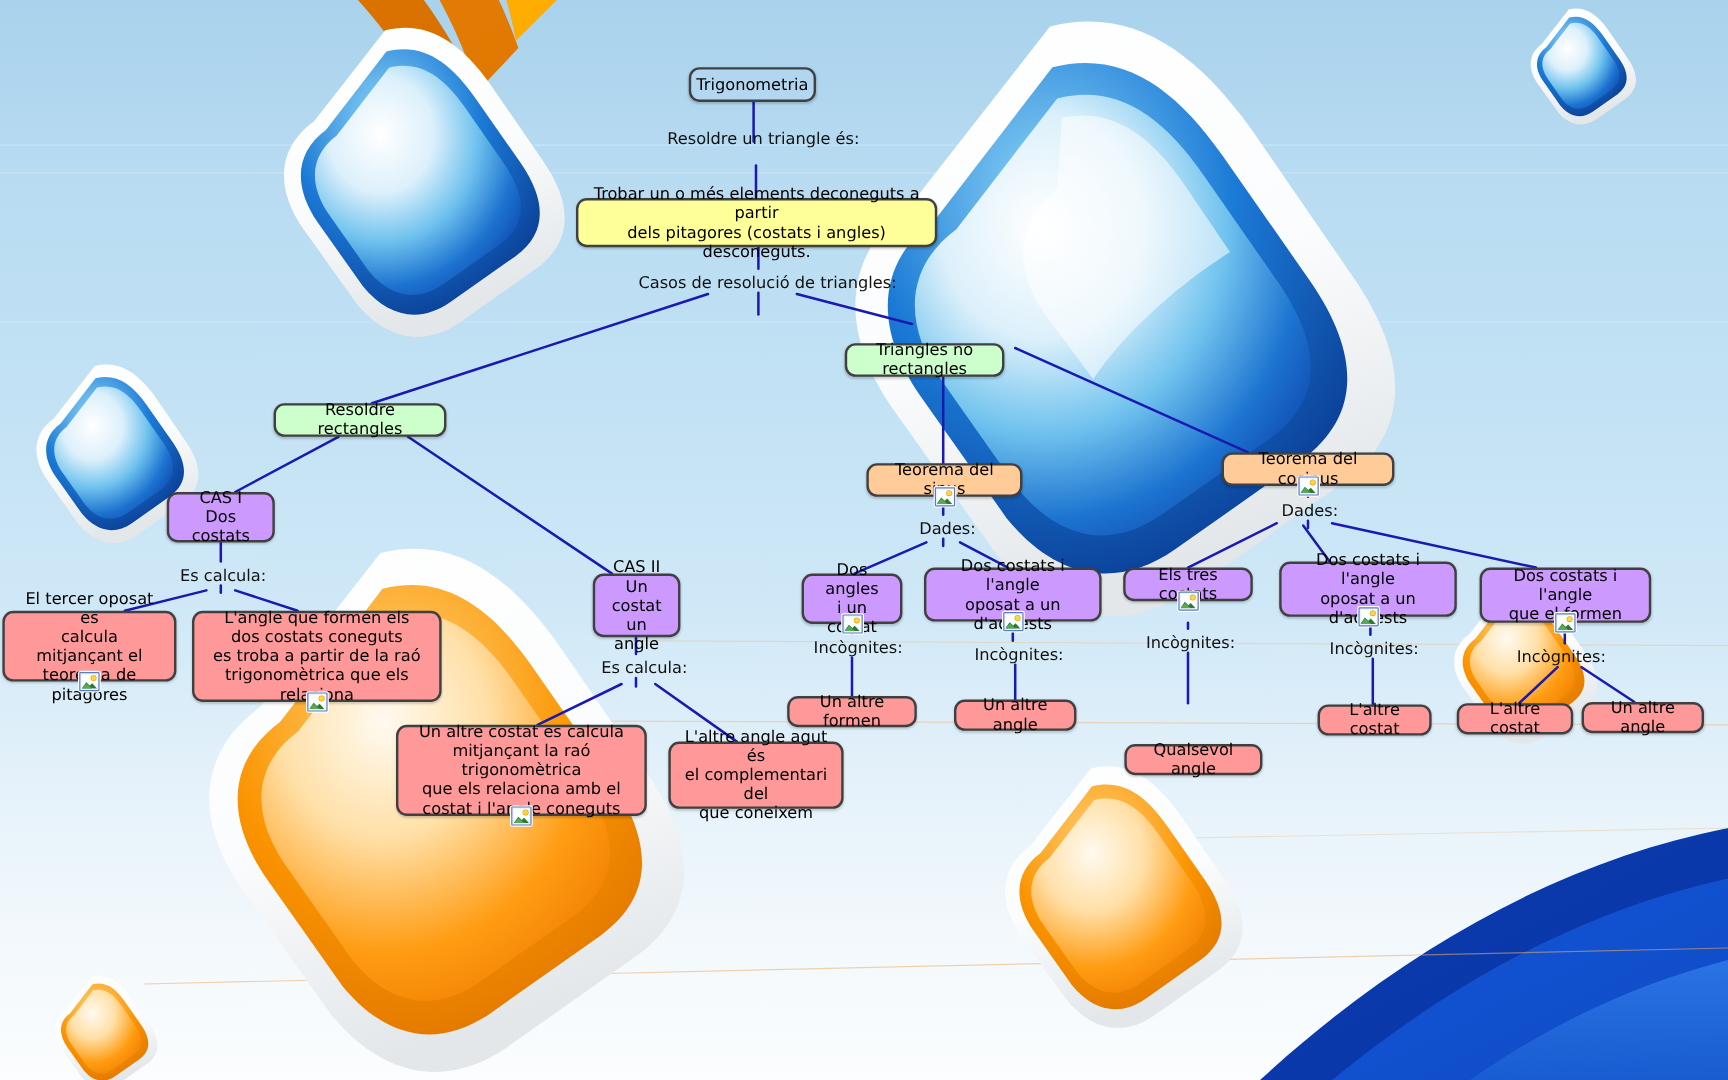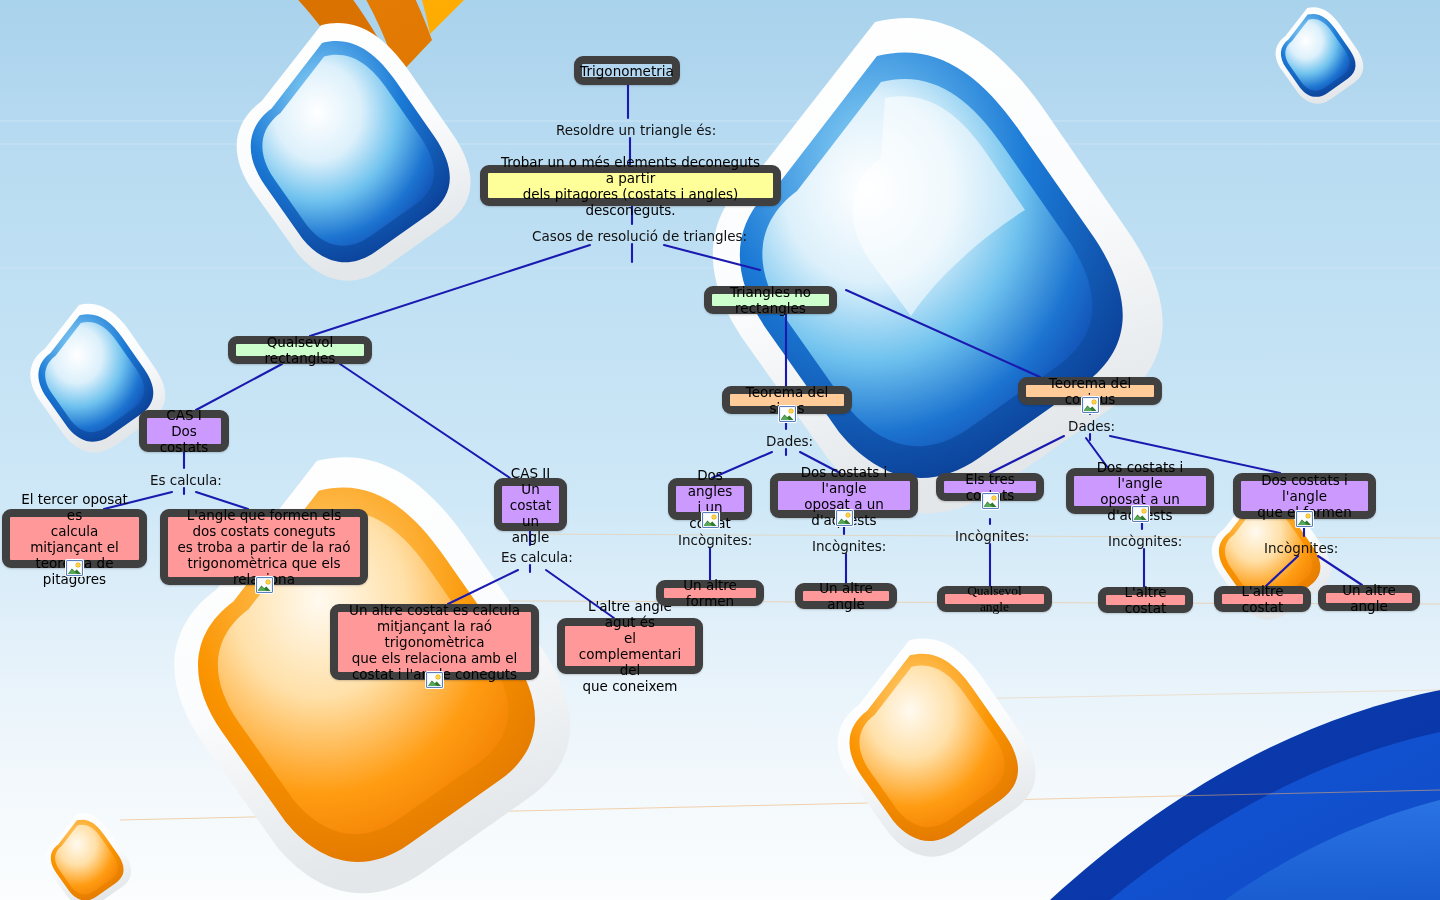--- a/index.html
+++ b/index.html
@@ -12,21 +12,21 @@
 
   
   .bg-base{position:absolute;inset:0;
     background:
       linear-gradient(180deg,#a9d2ec 0%,#b9dcf2 18%,#c3e2f4 38%,#cfe8f7 56%,#e4f1fa 72%,#f2f8fc 86%,#fbfdfe 100%);
   }
 
   
   .node{
     position:absolute;box-sizing:border-box;
-    border:8px solid #404040;border-radius:9px;
+    border:2px solid #404040;border-radius:9px;
     color:#000;font-size:13.5px;line-height:16px;
     text-align:center;
     padding:4px 9px;
     display:flex;align-items:center;justify-content:center;
     box-shadow:0 1px 2px rgba(0,0,0,.18);
     white-space:pre-line;
   }
   .n-root{background:rgba(180,215,240,.55);}
   .n-yellow{background:#ffff99;}
   .n-green{background:#ccffcc;}
@@ -272,38 +272,38 @@
       <line x1="1142" y1="522" x2="1142" y2="529"></line>
       <line x1="1144" y1="549" x2="1144" y2="587"></line>
 
       <line x1="1304" y1="527" x2="1304" y2="536"></line>
       <line x1="1298" y1="556" x2="1266" y2="586"></line>
       <line x1="1318" y1="556" x2="1362" y2="585"></line>
     </g>
   </svg>
 
   <div id="linklabels">
-      <div class="label" style="left: 556px; top: 122px;">Resoldre un triangle és:</div>
+      <div class="label" style="left: 556px; top: 108px;">Resoldre un triangle és:</div>
       <div class="label" style="left: 532px; top: 228px;">Casos de resolució de triangles:</div>
       <div class="label" style="left: 150px; top: 472px;">Es calcula:</div>
       <div class="label" style="left: 501px; top: 549px;">Es calcula:</div>
       <div class="label" style="left: 766px; top: 433px;">Dades:</div>
       <div class="label" style="left: 1068px; top: 418px;">Dades:</div>
       <div class="label" style="left: 678px; top: 532px;">Incògnites:</div>
       <div class="label" style="left: 812px; top: 538px;">Incògnites:</div>
       <div class="label" style="left: 955px; top: 528px;">Incògnites:</div>
       <div class="label" style="left: 1108px; top: 533px;">Incògnites:</div>
       <div class="label" style="left: 1264px; top: 540px;">Incògnites:</div>
     </div>
 
   <div id="nodes">
       <div class="node n-root" style="left: 574px; top: 56px; width: 106px; height: 29px;"><span>Trigonometria</span></div>
       <div class="node n-yellow" style="left: 480px; top: 165px; width: 301px; height: 41px;"><span>Trobar un o més elements deconeguts a partir
 dels pitagores (costats i angles) desconeguts.</span></div>
-      <div class="node n-green" style="left: 228px; top: 336px; width: 144px; height: 28px;"><span>Qualsevol rectangles</span></div>
+      <div class="node n-green" style="left: 228px; top: 336px; width: 144px; height: 28px;"><span>Resoldre rectangles</span></div>
       <div class="node n-green" style="left: 704px; top: 286px; width: 133px; height: 28px;"><span>Triangles no rectangles</span></div>
       <div class="node n-purple" style="left: 139px; top: 410px; width: 90px; height: 42px;"><span>CAS I
 Dos costats</span></div>
       <div class="node n-purple" style="left: 494px; top: 478px; width: 73px; height: 53px;"><span>CAS II
 Un costat
 un angle</span></div>
       <div class="node n-orange" style="left: 722px; top: 386px; width: 130px; height: 28px;"><span>Teorema del sinus</span></div>
       <div class="picbadge" style="left: 778.5px; top: 406px;">
         <span class="sky"></span>
         <span class="mtn"></span>
@@ -383,19 +383,19 @@
         <span class="sun"></span>
       </div>
       <div class="node n-purple" style="left: 1233px; top: 473px; width: 143px; height: 46px;"><span>Dos costats i l'angle
 que el formen</span></div>
       <div class="picbadge" style="left: 1296px; top: 511px;">
         <span class="sky"></span>
         <span class="mtn"></span>
         <span class="mtn2"></span>
         <span class="sun"></span>
       </div>
-      <div class="node n-pink" style="left: 937px; top: 586px; width: 115px; height: 26px; font-family: Liberation Serif, serif;"><span>Qualsevol angle</span></div>
+      <div class="node n-pink" style="left: 937px; top: 620px; width: 115px; height: 26px;"><span>Qualsevol angle</span></div>
       <div class="node n-pink" style="left: 1098px; top: 587px; width: 95px; height: 26px;"><span>L'altre costat</span></div>
       <div class="node n-pink" style="left: 1214px; top: 586px; width: 97px; height: 26px;"><span>L'altre costat</span></div>
       <div class="node n-pink" style="left: 1318px; top: 585px; width: 102px; height: 26px;"><span>Un altre angle</span></div>
     </div>
 
 </div>
 
 </body></html>

